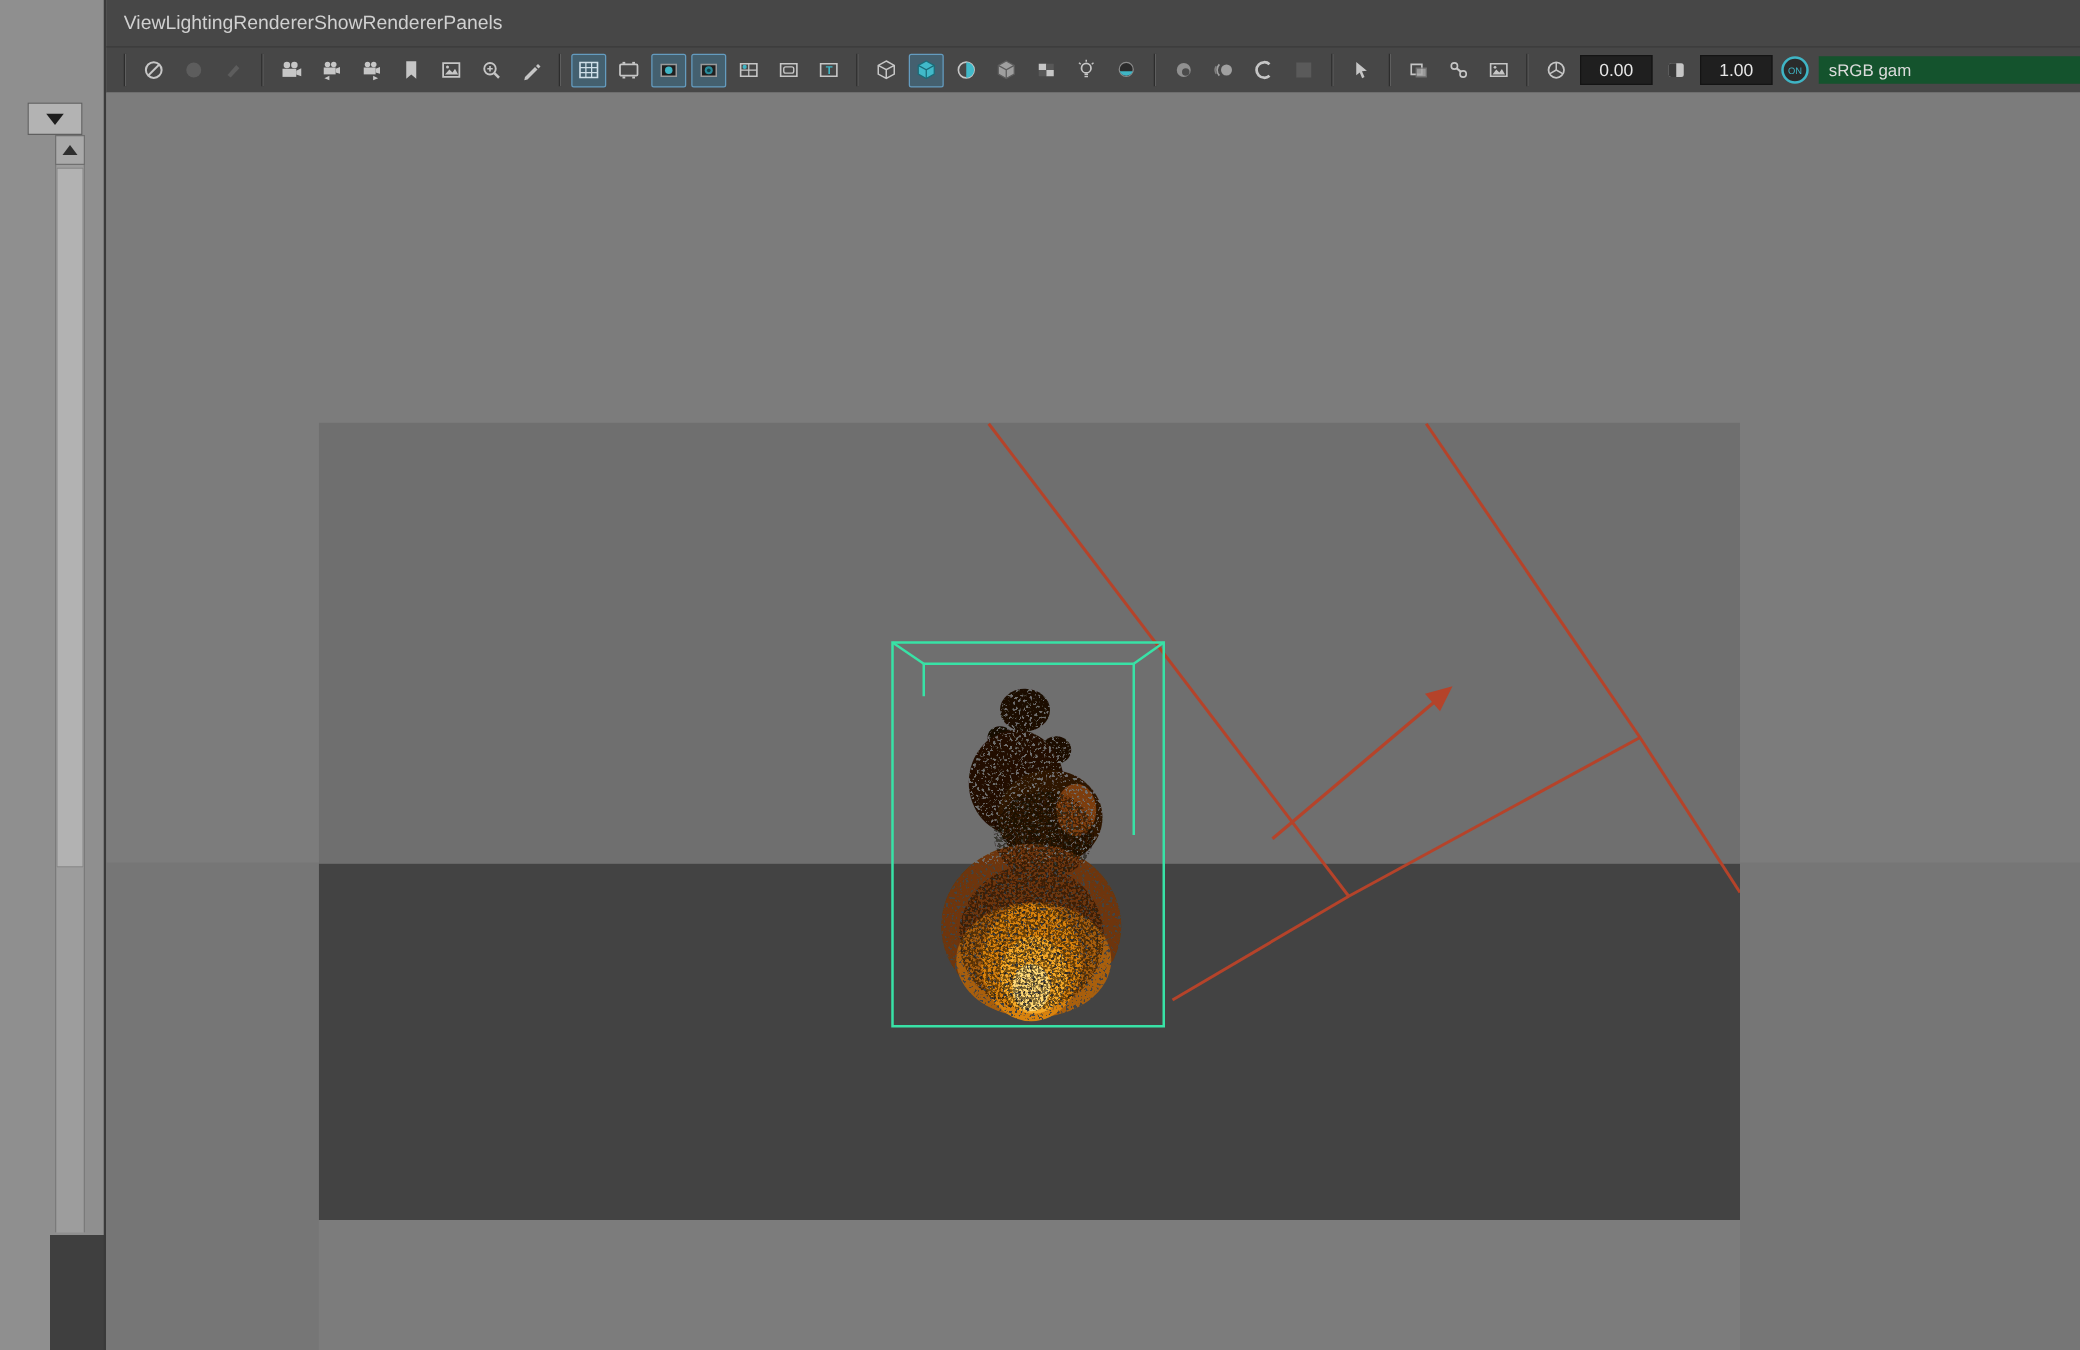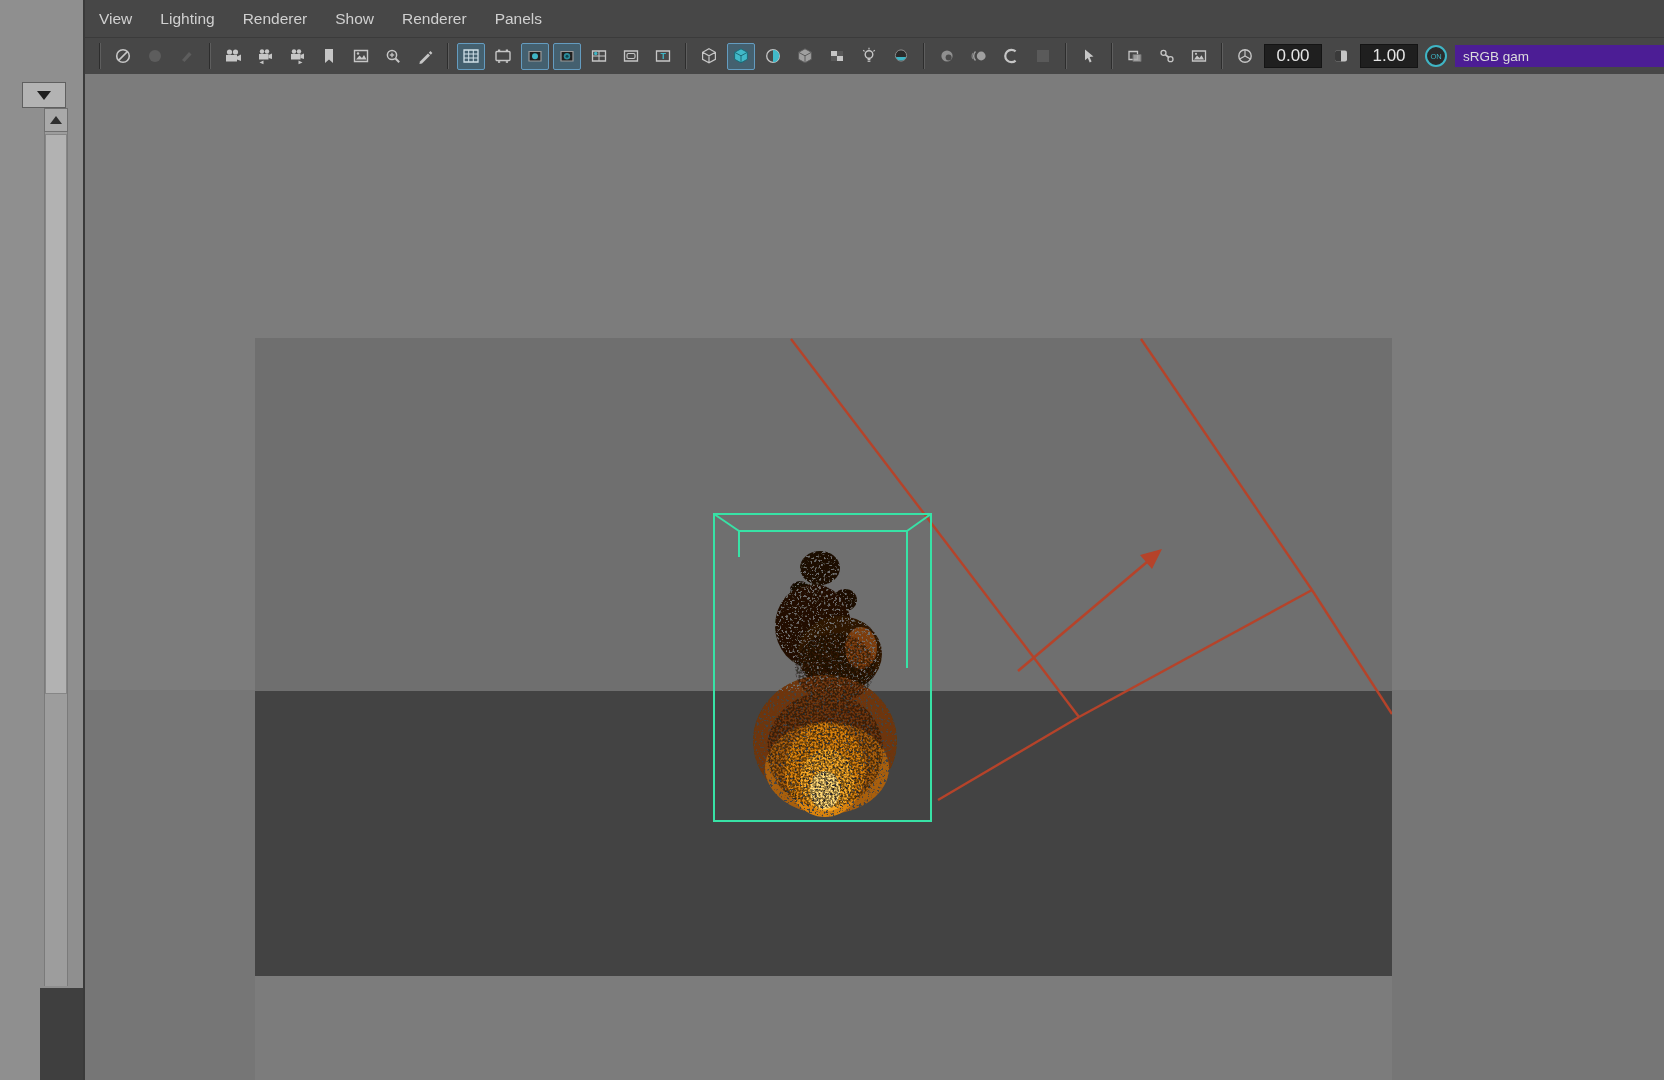--- a/index.html
+++ b/index.html
@@ -18,33 +18,33 @@
   .sb-btn{height:22px;background:#a9a9a9;border:1px solid #707070;display:flex;align-items:center;justify-content:center;}
   .tri-up{width:0;height:0;border-left:6px solid transparent;border-right:6px solid transparent;
           border-bottom:8px solid #2e2e2e;}
   .sb-track{position:absolute;left:0;top:24px;bottom:0;width:22px;background:#9d9d9d;
             border-left:1px solid #7a7a7a;border-right:1px solid #7a7a7a;}
   .sb-thumb{position:absolute;left:0;top:2px;width:100%;height:560px;background:#b2b2b2;border:1px solid #868686;box-sizing:border-box;}
   .ls-bottom{position:absolute;left:40px;top:988px;width:45px;height:92px;background:#3f3f3f;}
 
   
   .panel-header{position:absolute;left:85px;top:0;right:0;height:74px;background:#474747;}
-  .menubar{height:37px;display:flex;align-items:center;padding-left:14px;gap:28px;}
+  .menubar{height:37px;display:flex;align-items:center;padding-left:14px;}
   .menu-item{color:#d0d0d0;font-size:15.5px;cursor:default;}
   .toolbar{height:36px;display:flex;align-items:center;padding-left:8px;border-top:1px solid #3b3b3b;}
   .tb-sep{width:1px;height:26px;background:#2d2d2d;border-right:1px solid #5e5e5e;margin:0 6px;flex:none;}
   .tb-btn{width:26px;height:25px;display:flex;align-items:center;justify-content:center;
           border:1px solid transparent;border-radius:2px;margin:0 2px;flex:none;}
   .tb-btn.active{background:#44606f;border-color:#649cc0;}
   .tb-field{width:52px;height:20px;background:#1f1f1f;color:#e6e6e6;border:1px solid #141414;
-            font-family:"Liberation Sans",sans-serif;font-size:17px;text-align:center;margin:0 3px;flex:none;}
+            font-family:"Liberation Sans",sans-serif;font-size:14px;text-align:center;margin:0 3px;flex:none;}
   .tb-on{width:22px;height:22px;border-radius:50%;background:#2b2b2b;border:2px solid #3fb5c5;
          color:#3fb5c5;font-size:7.5px;font-weight:normal;display:flex;align-items:center;justify-content:center;
          margin:0 4px;flex:none;box-sizing:border-box;}
-  .tb-vt{height:22px;background:#4c1d95;color:#dcdcdc;font-size:13.5px;display:flex;align-items:center;
+  .tb-vt{height:22px;background:#14532d;color:#dcdcdc;font-size:13.5px;display:flex;align-items:center;
          padding:0 8px;flex:1;margin-left:4px;overflow:hidden;white-space:nowrap;}
 
   
   .viewport{position:absolute;left:85px;top:74px;right:0;bottom:0;background:#7c7c7c;overflow:hidden;}
   .res-label{position:absolute;left:170px;width:1137px;top:13px;text-align:center;
              color:#98b46e;font-size:14px;}
   .ground-left{position:absolute;left:0;top:616px;width:170px;bottom:0;background:#767676;}
   .ground-right{position:absolute;left:1307px;right:0;top:616px;bottom:0;background:#767676;}
   .gate{position:absolute;left:170px;top:264px;width:1137px;height:638px;overflow:hidden;}
   .gate-sky{position:absolute;left:0;top:0;width:100%;height:353px;background:#6f6f6f;}

